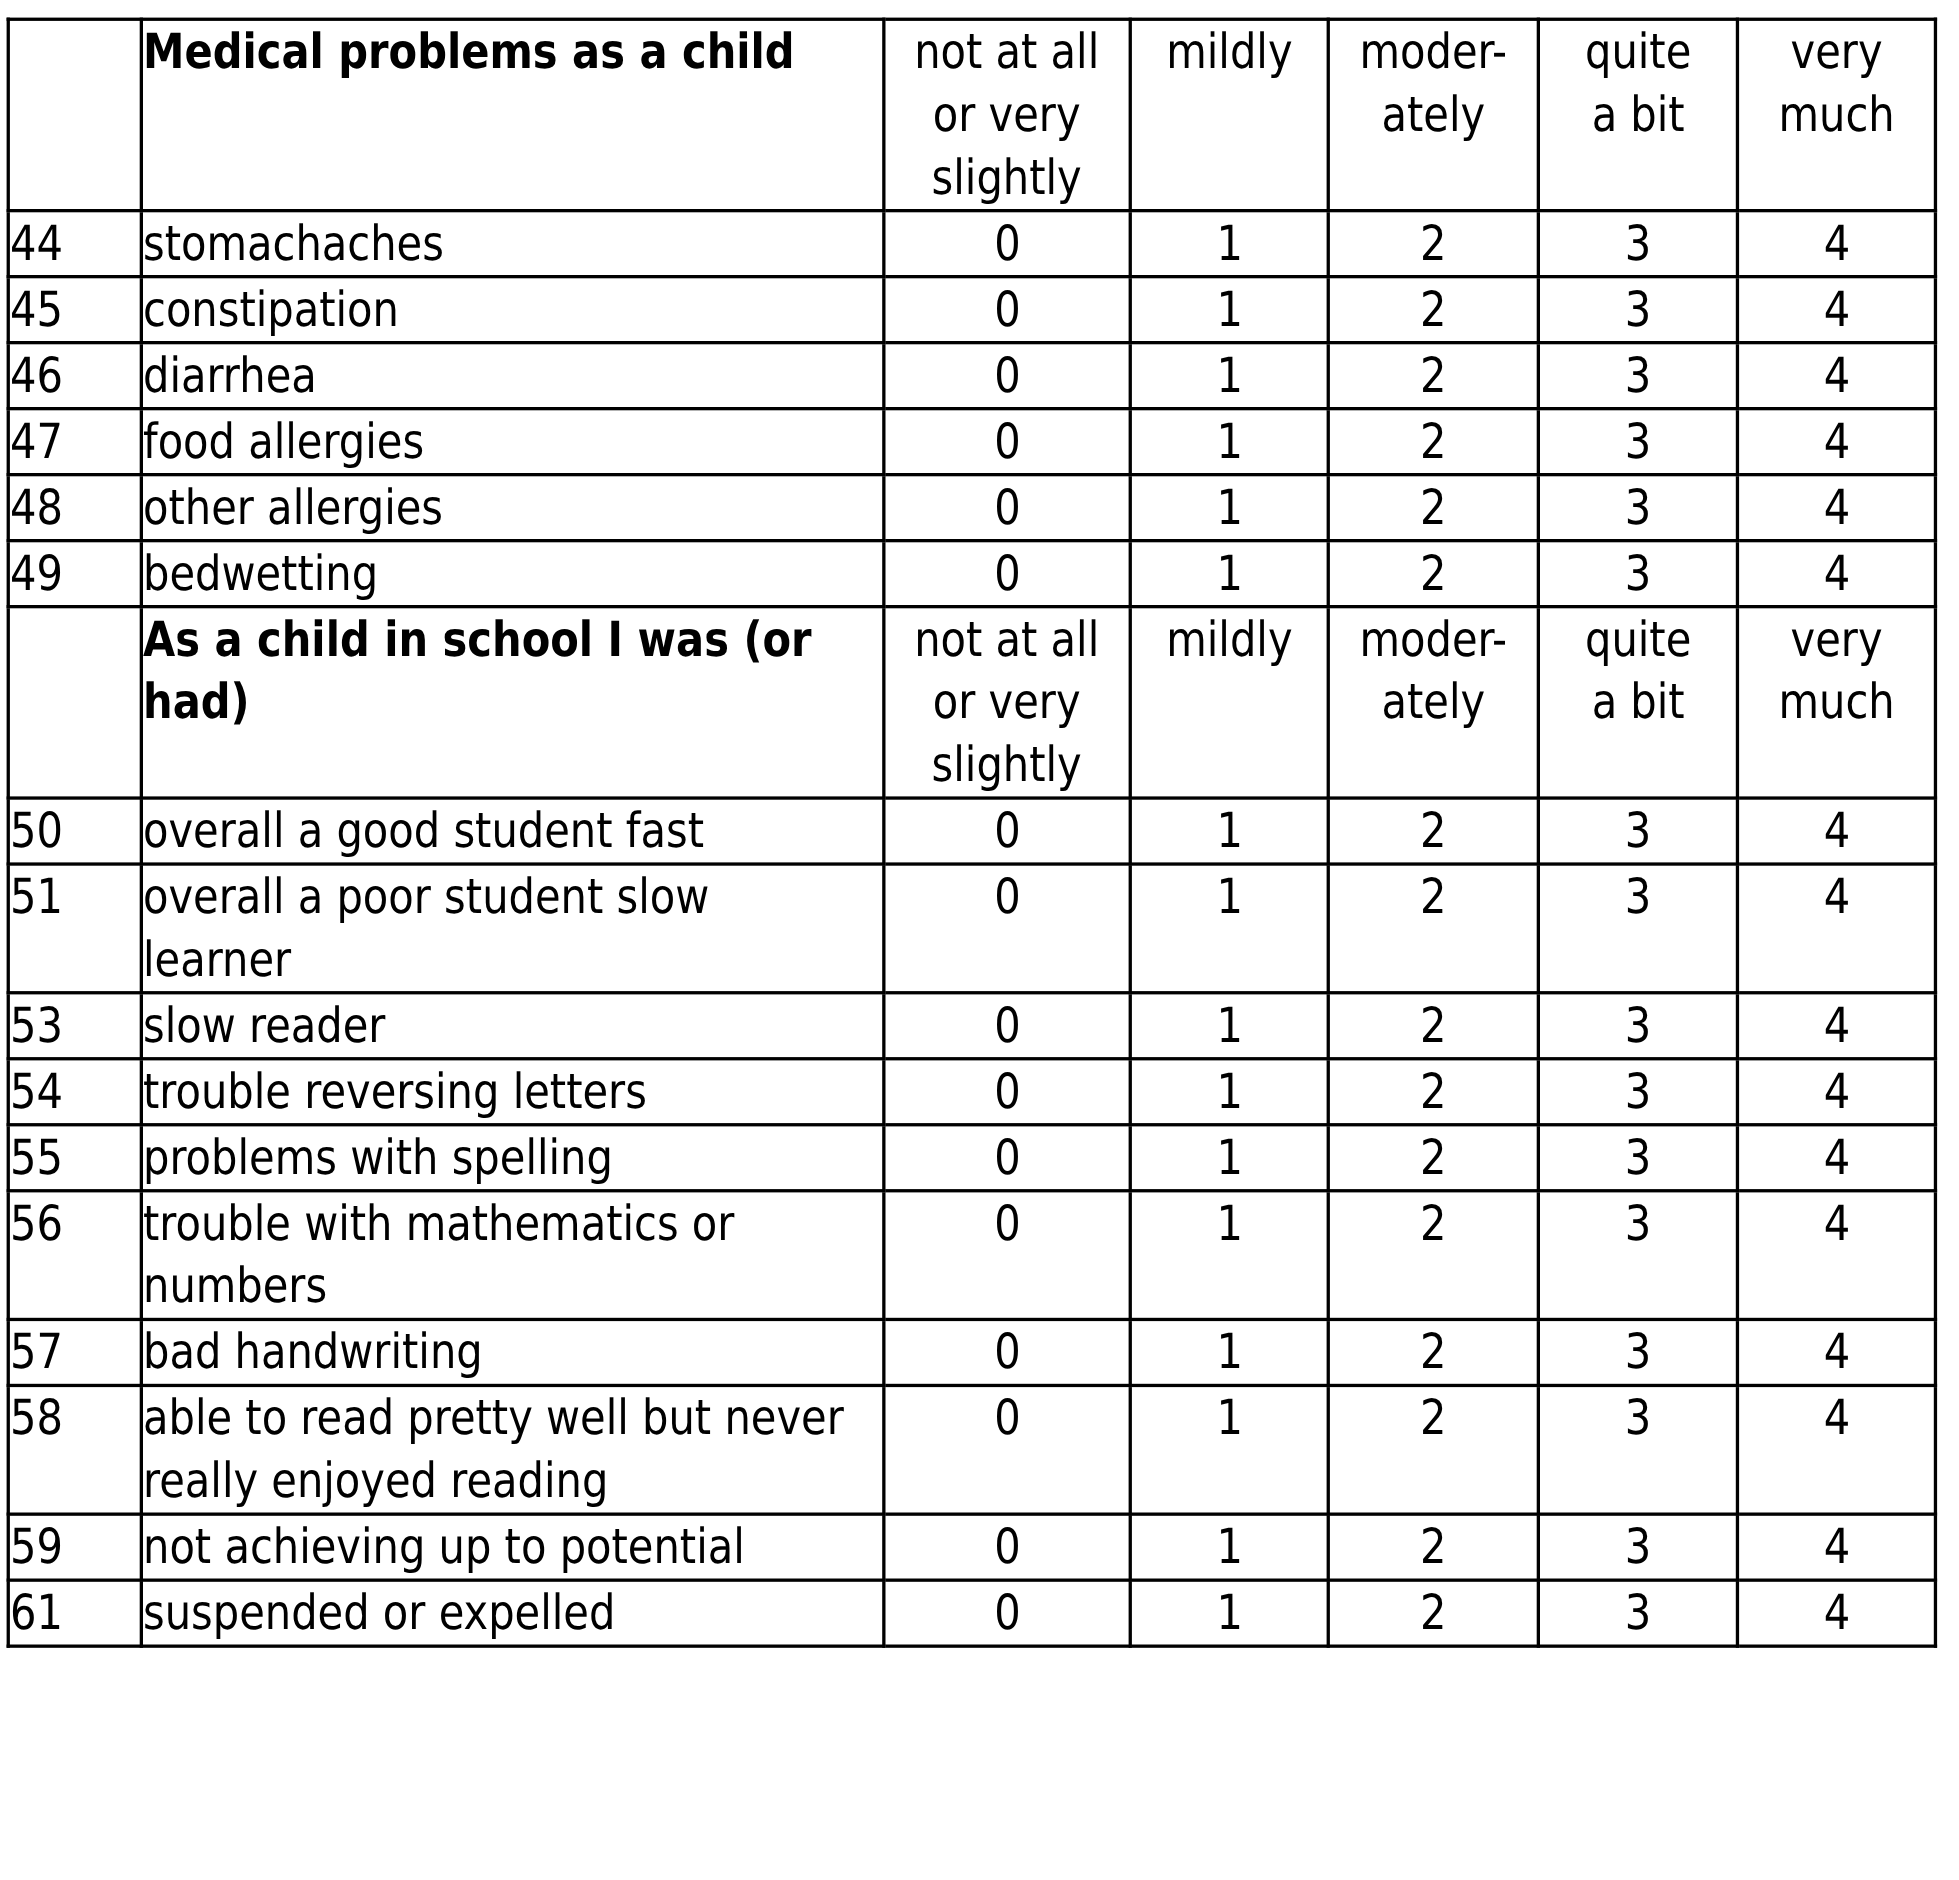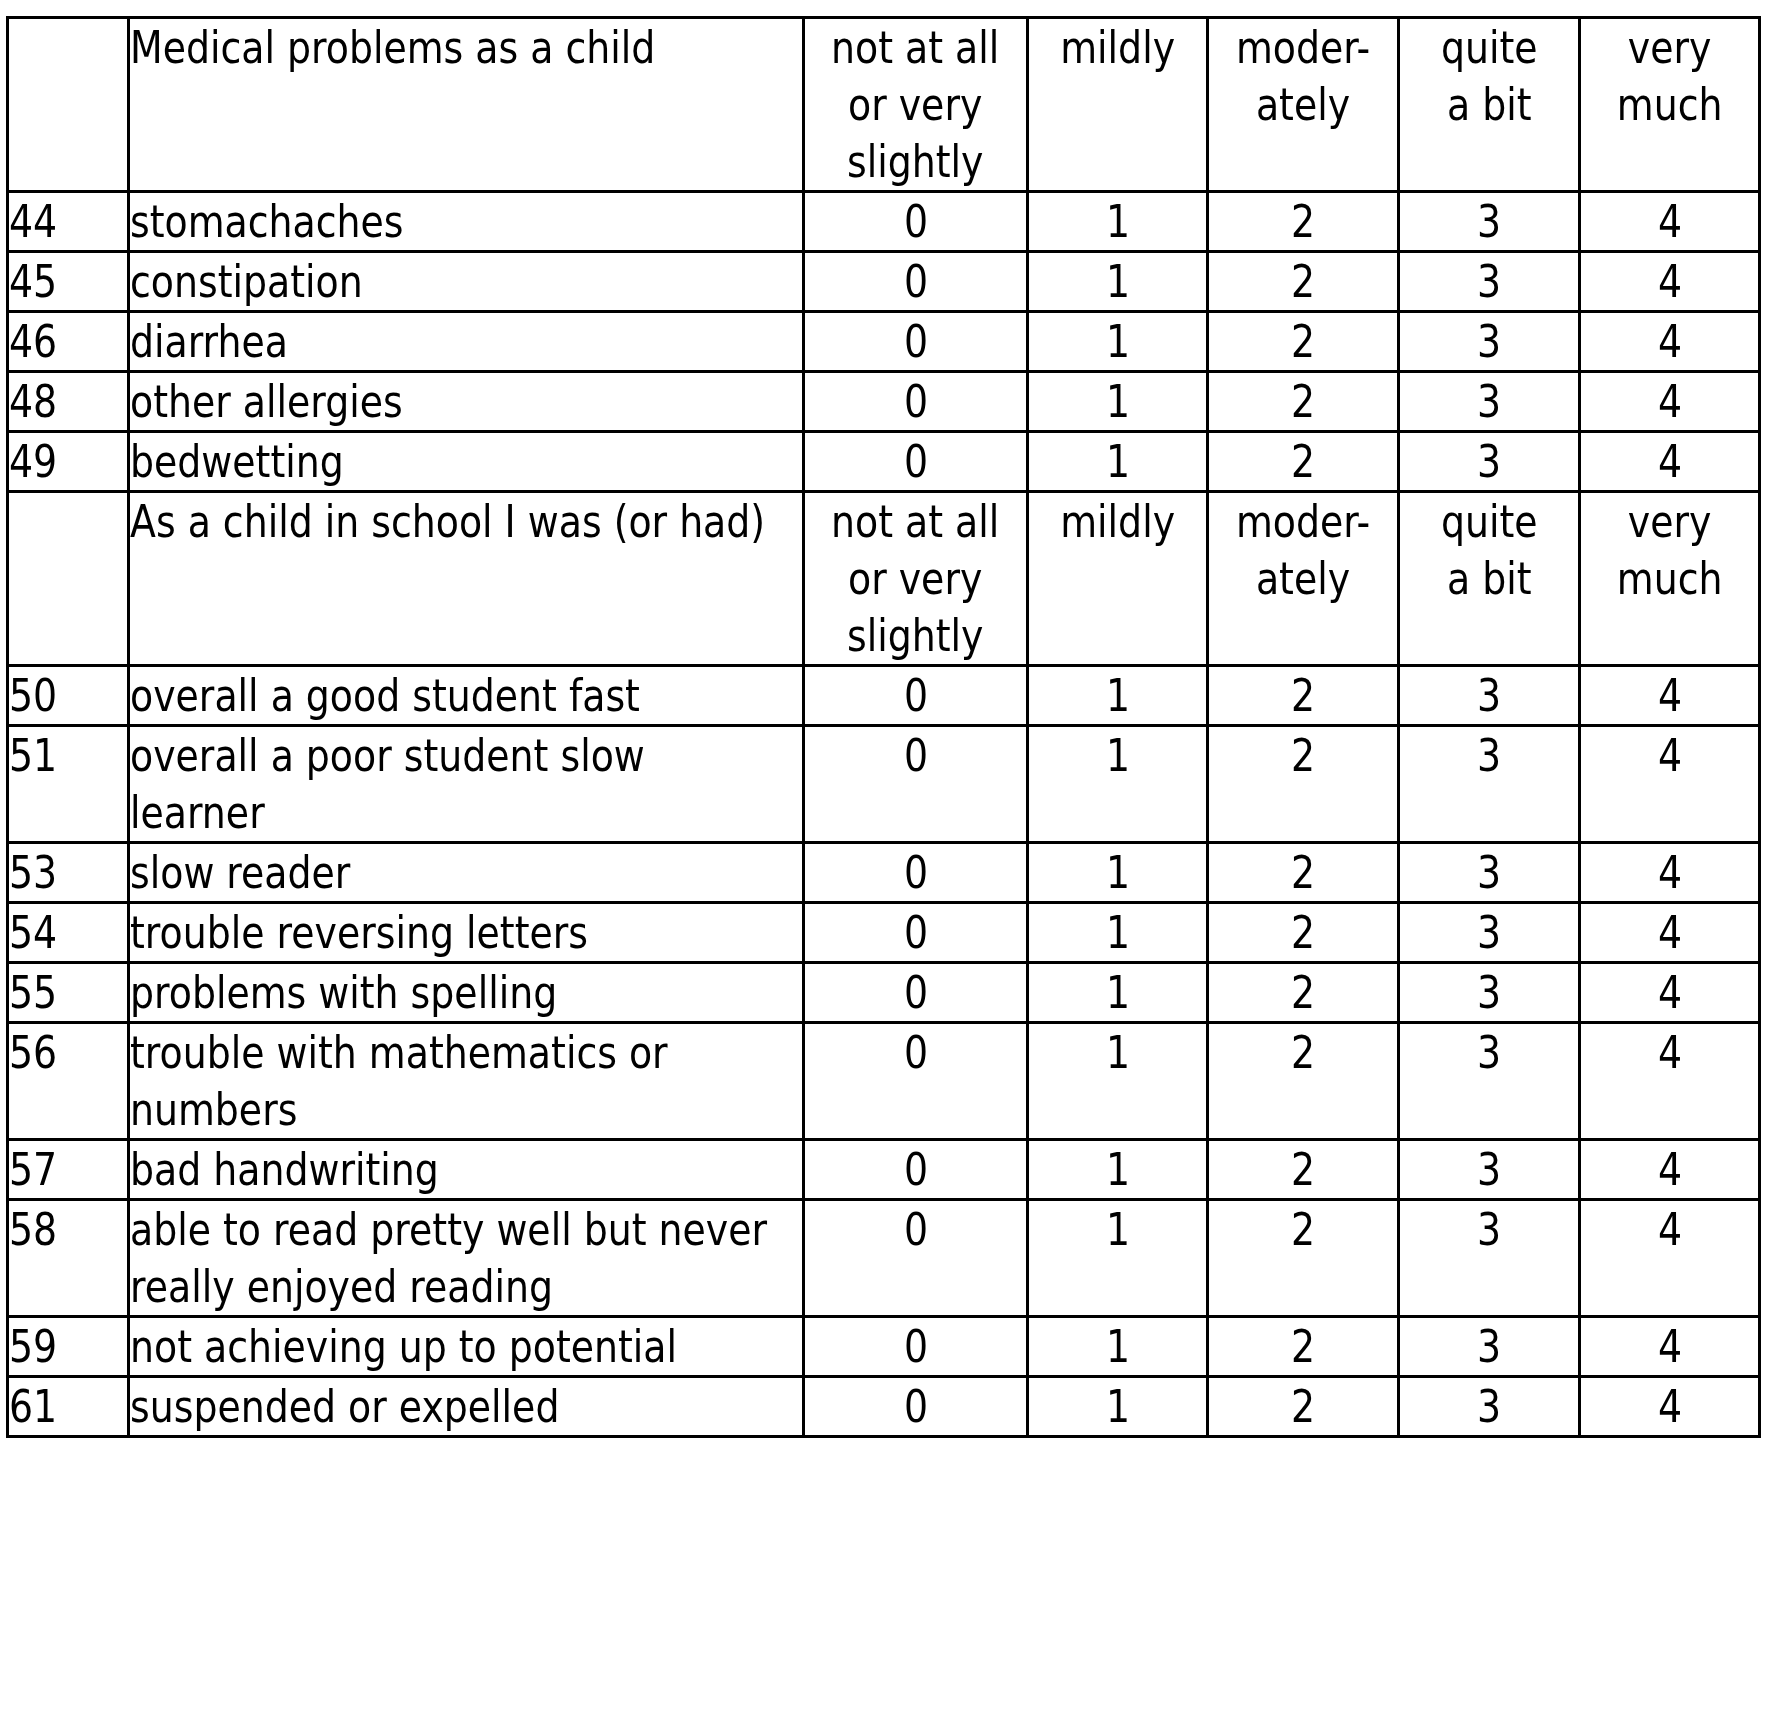--- a/index.html
+++ b/index.html
@@ -15,21 +15,21 @@
     font-size:44px; line-height:57px; overflow:hidden;
   }
   .txt { display:inline-block; transform:scaleX(0.86); transform-origin:left top; white-space:nowrap; }
   .ctr .txt { transform-origin:center top; }
   td.num { padding-left:12px; }
   td.item { padding-left:16px; }
   td.ctr { text-align:center; }
   tr.row1 td { height:55px; }
   tr.row2 td { height:114px;margin-left:25px; }
   tr.hdr td { height:171px; }
-  td.sec { font-weight:normal; padding-left:16px;margin-top:45px; }
+  td.sec { font-weight:bold; padding-left:16px;margin-top:45px; }
   .wrap { white-space:normal; display:block; width:112%; transform:scaleX(0.86); transform-origin:left top; }
   .hwrap { white-space:pre-line; display:block; transform:scaleX(0.86); transform-origin:center top; margin-left:-8%; margin-right:-8%; }
 </style>
 </head>
 <body>
 
 <table class="form">
   <colgroup>
     <col style="width:121px">
     <col style="width:675px">
@@ -93,20 +93,31 @@
         <td class="item">
           <span class="wrap">diarrhea</span>
         </td>
         <td class="ctr"><span class="txt">0</span></td>
         <td class="ctr"><span class="txt">1</span></td>
         <td class="ctr"><span class="txt">2</span></td>
         <td class="ctr"><span class="txt">3</span></td>
         <td class="ctr"><span class="txt">4</span></td>
       </tr>
       <tr class="row1">
+        <td class="num"><span class="txt">47</span></td>
+        <td class="item">
+          <span class="wrap">food allergies</span>
+        </td>
+        <td class="ctr"><span class="txt">0</span></td>
+        <td class="ctr"><span class="txt">1</span></td>
+        <td class="ctr"><span class="txt">2</span></td>
+        <td class="ctr"><span class="txt">3</span></td>
+        <td class="ctr"><span class="txt">4</span></td>
+      </tr>
+      <tr class="row1">
         <td class="num"><span class="txt">48</span></td>
         <td class="item">
           <span class="wrap">other allergies</span>
         </td>
         <td class="ctr"><span class="txt">0</span></td>
         <td class="ctr"><span class="txt">1</span></td>
         <td class="ctr"><span class="txt">2</span></td>
         <td class="ctr"><span class="txt">3</span></td>
         <td class="ctr"><span class="txt">4</span></td>
       </tr>

